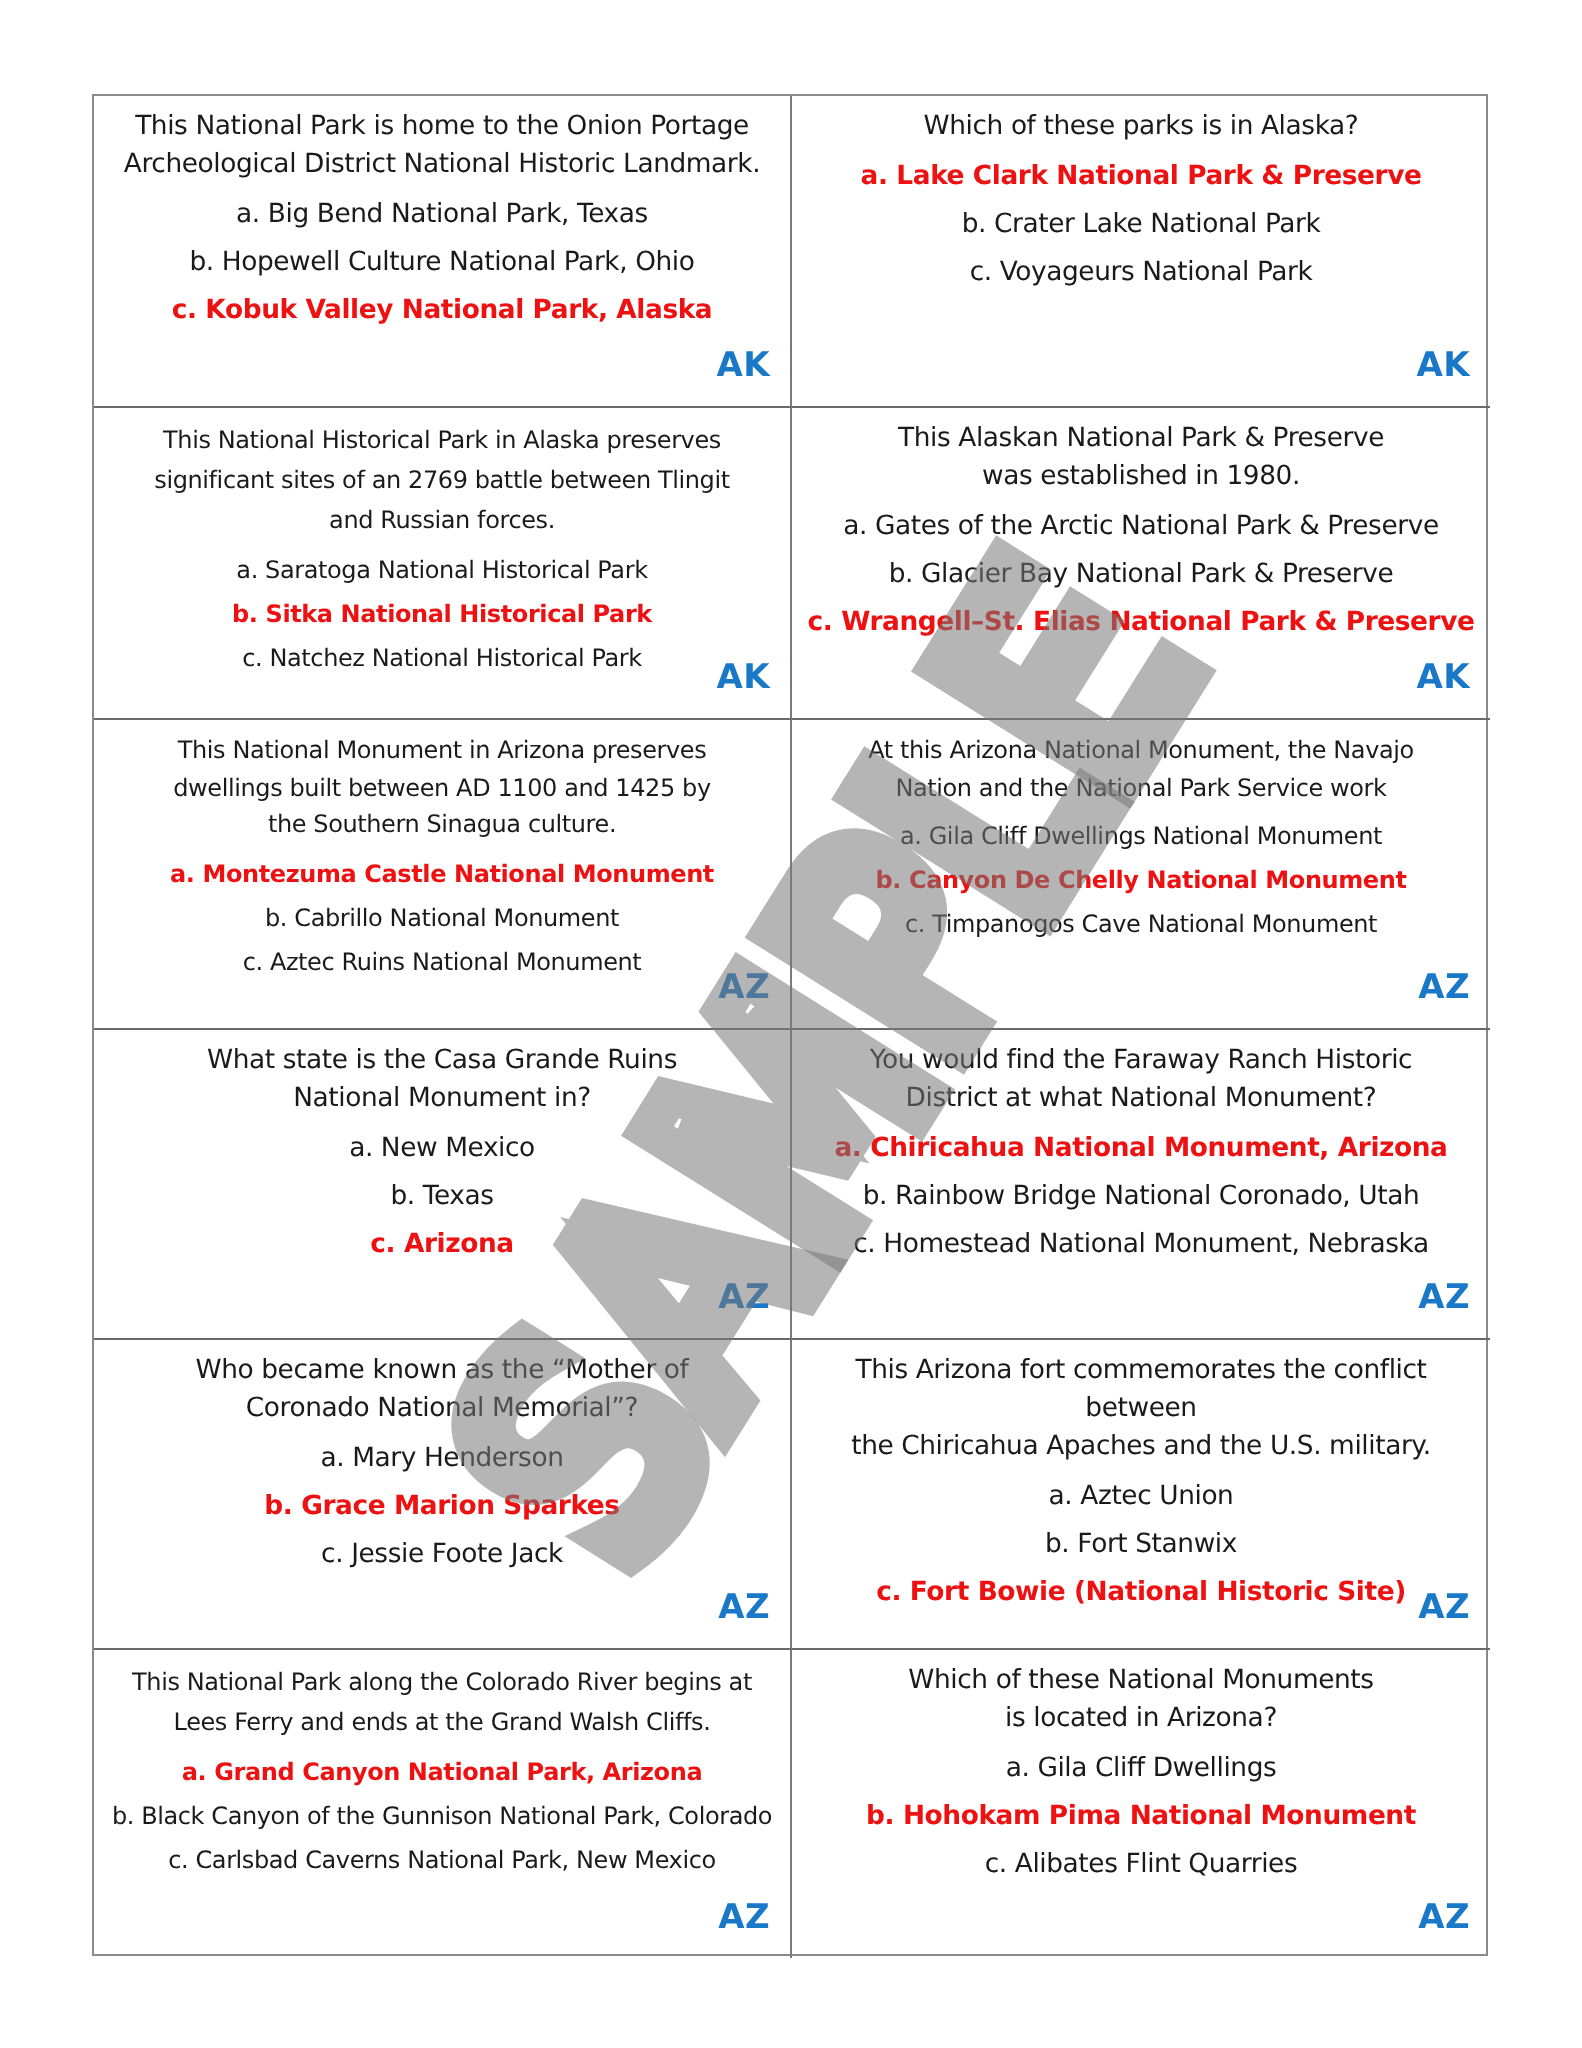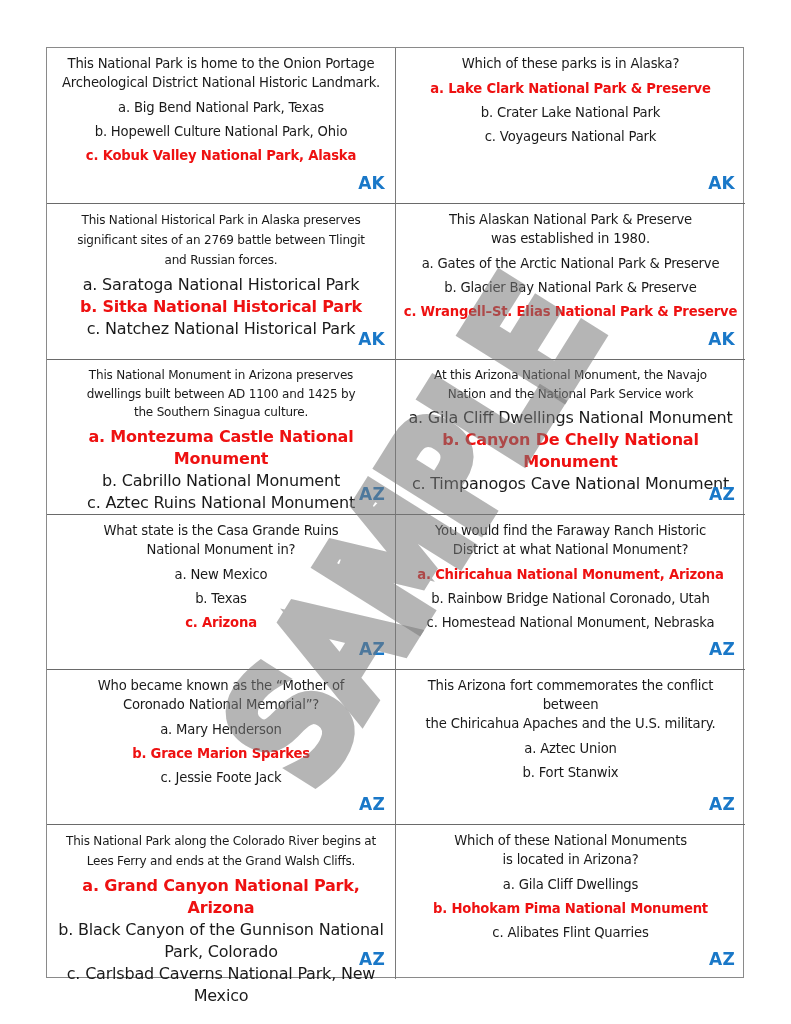--- a/index.html
+++ b/index.html
@@ -50,21 +50,21 @@
     .question.small-tight {
       font-size: 12px;
       line-height: 18.5px;
     }
     .option {
       font-size: 13.2px;
       line-height: 24px;
       letter-spacing: -0.2px;
     }
     .option.small {
-      font-size: 16px;
+      font-size: 12px;
       line-height: 22px;
     }
     .option.correct {
       color: #ee1111;
       font-weight: bold;
     }
     .state {
       position: absolute;
       right: 10px;
       bottom: 10px;
@@ -211,20 +211,21 @@
     <div class="state">AZ</div>
   </div>
 
   <div class="card right">
     <div class="question">
       <div>This Arizona fort commemorates the conflict between</div>
       <div>the Chiricahua Apaches and the U.S. military.</div>
     </div>
     <div class="option">a. Aztec Union</div>
     <div class="option">b. Fort Stanwix</div>
+    <div class="option correct">c. Fort Bowie (National Historic Site)</div>
     <div class="state">AZ</div>
   </div>
 
   <div class="card last-row">
     <div class="question small">
       <div>This National Park along the Colorado River begins at</div>
       <div>Lees Ferry and ends at the Grand Walsh Cliffs.</div>
     </div>
     <div class="option small correct">a. Grand Canyon National Park, Arizona</div>
     <div class="option small">b. Black Canyon of the Gunnison National Park, Colorado</div>

